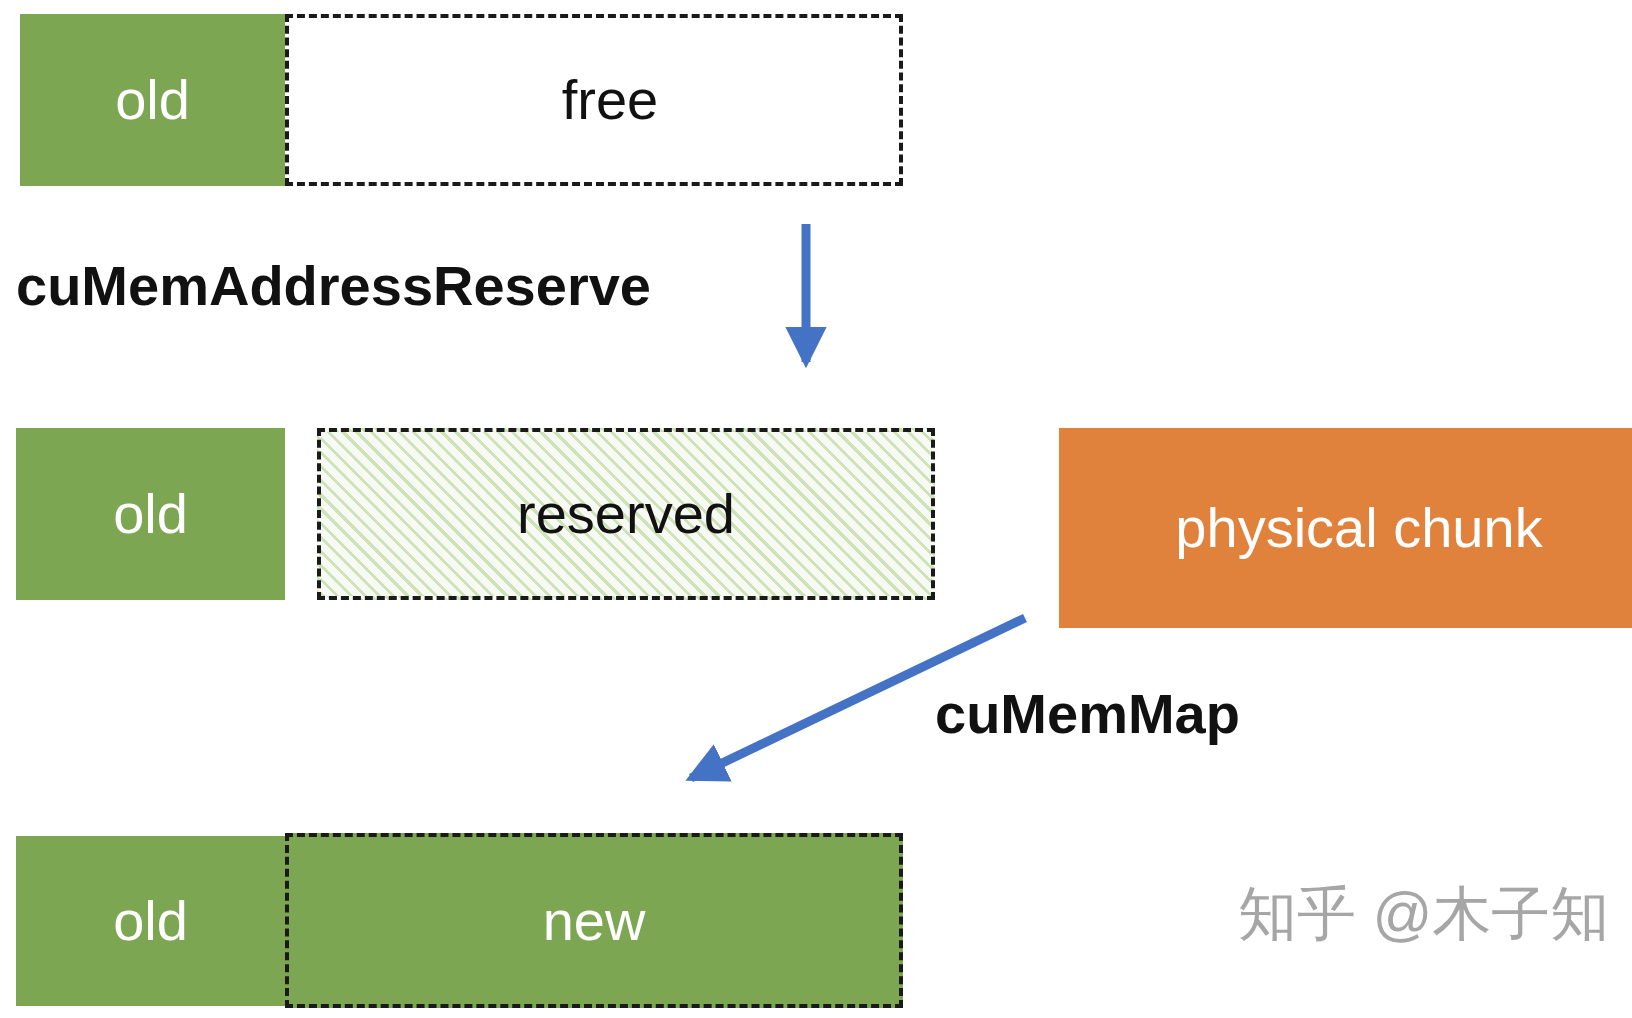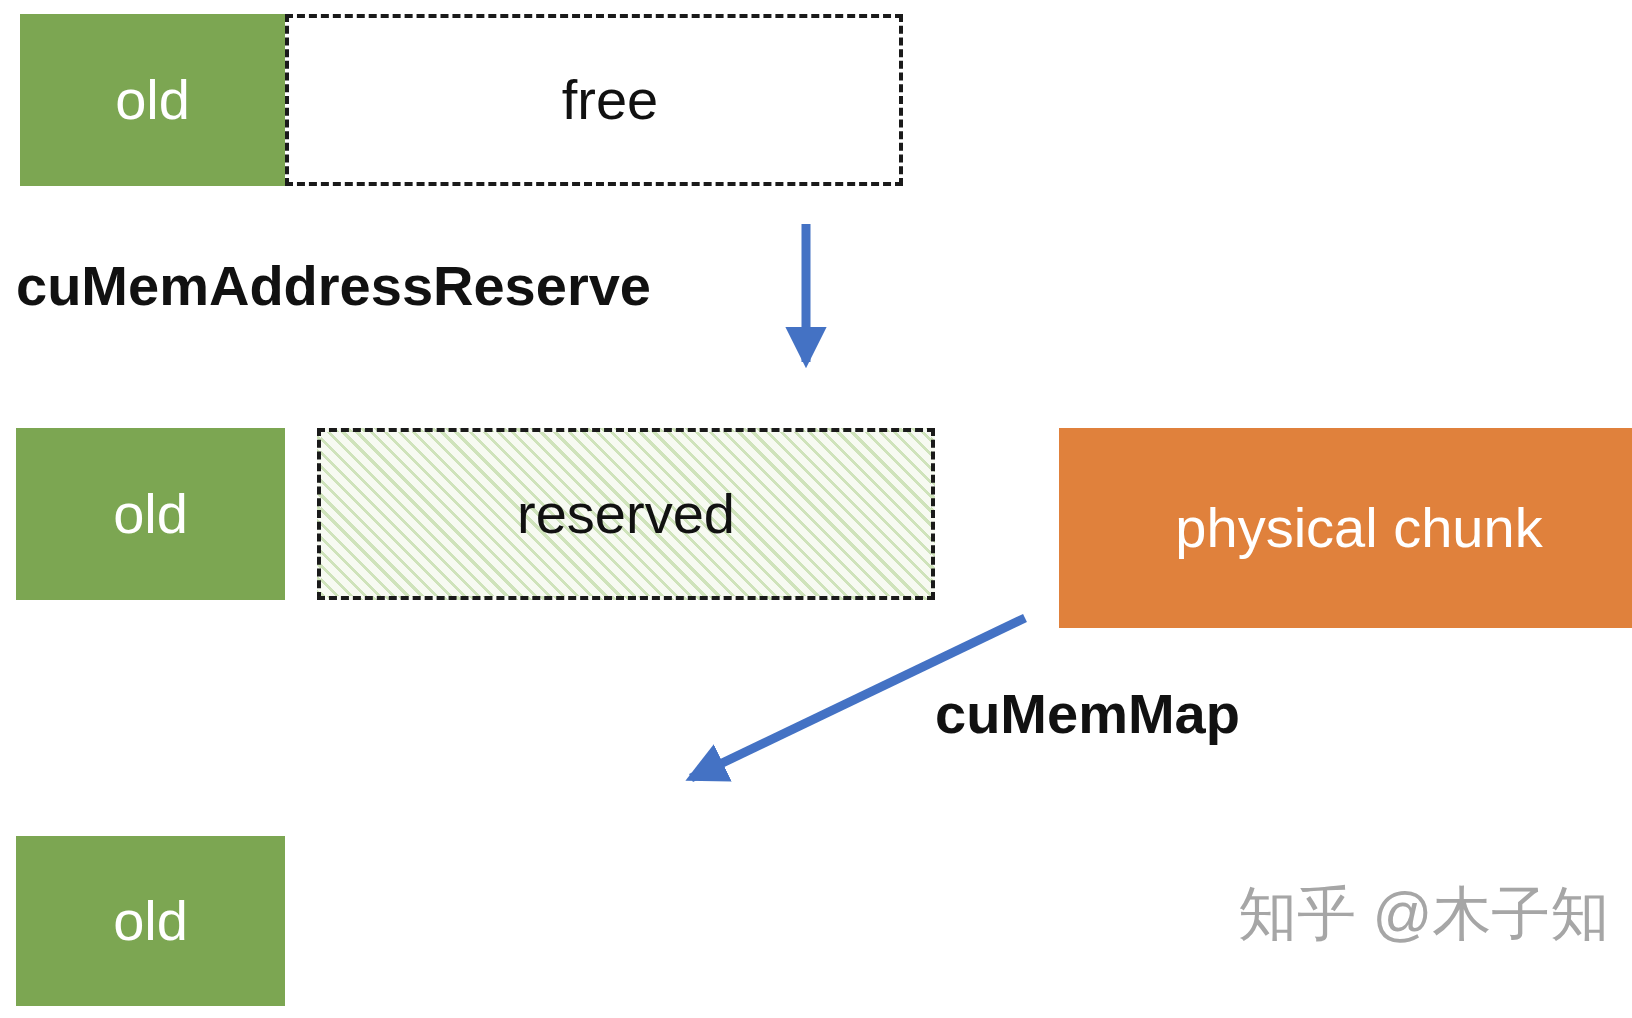--- a/index.html
+++ b/index.html
@@ -115,20 +115,23 @@
 
   <div class="box orange-fill" style="left:1059px; top:428px; width:600px; height:200px;">
     <span>physical chunk</span>
   </div>
 
   <div class="api-label" style="left:935px; top:662px;margin-top:24px;">cuMemMap</div>
 
   <div class="box solid-green" style="left:16px; top:836px; width:269px; height:170px;">
     <span>old</span>
   </div>
+  <div class="box dashed green-fill" style="left:285px; top:833px; width:618px; height:175px;">
+    <span>new</span>
+  </div>
 
   <svg class="arrows" viewBox="0 0 1632 1018" xmlns="http://www.w3.org/2000/svg">
     <defs>
       <marker id="arrowhead" viewBox="0 0 10 10" refX="8.5" refY="5" markerWidth="4.6" markerHeight="4.6" orient="auto-start-reverse">
         <path class="arrow-head" d="M 0 0 L 10 5 L 0 10 z"></path>
       </marker>
     </defs>
     <line class="arrow-line" x1="806" y1="224" x2="806" y2="362" marker-end="url(#arrowhead)"></line>
     <line class="arrow-line" x1="1025" y1="618" x2="691" y2="778" marker-end="url(#arrowhead)"></line>
   </svg>

